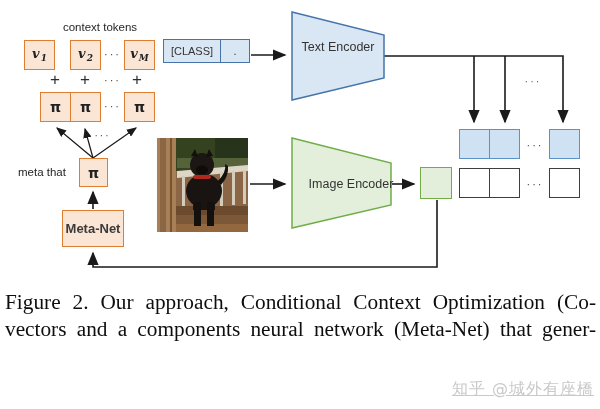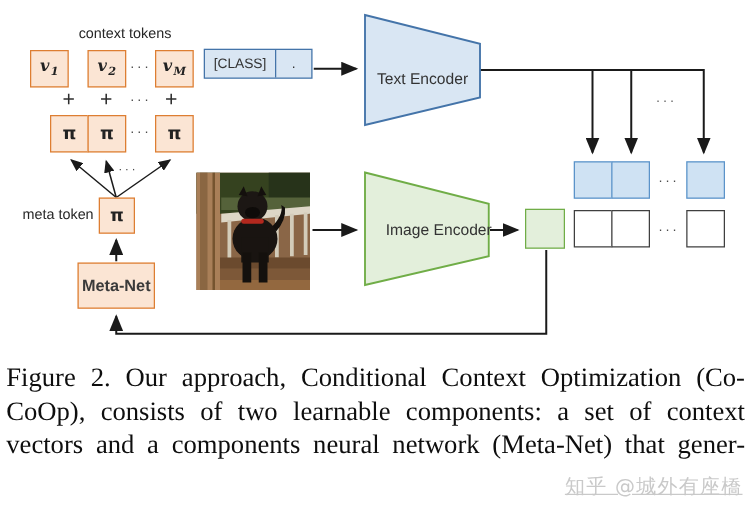--- a/index.html
+++ b/index.html
@@ -92,35 +92,35 @@
   <div class="abs tok" style="left:70px;top:92px;">
     <span class="pitxt">π</span>
   </div>
   <div class="abs dots" style="left:102px;top:101px;width:21px;">···</div>
   <div class="abs tok" style="left:124px;top:92px;">
     <span class="pitxt">π</span>
   </div>
 
   <div class="abs dots" style="left:92px;top:131px;width:21px;font-size:10px;">···</div>
 
-  <div class="abs small-label" style="left:18px;top:166px;width:60px;">meta token</div>
+  <div class="abs small-label" style="left:18px;top:166px;width:60px;">meta that</div>
   <div class="abs tok" style="left:79px;top:158px;width:29px;height:29px;">
     <span class="pitxt">π</span>
   </div>
 
   <div class="abs metanet" style="left:62px;top:210px;">
     <span>Meta-Net</span>
   </div>
 
   <div class="abs classbox" style="left:163px;top:39px;">
     <div class="cell cell1">[CLASS]</div>
     <div class="cell cell2">.</div>
   </div>
 
-  <div class="abs enc-label" style="left:292px;top:56px;width:92px;text-align:center;">Text Encoder</div>
+  <div class="abs enc-label" style="left:292px;top:40px;width:92px;text-align:center;">Text Encoder</div>
   <div class="abs enc-label" style="left:292px;top:177px;width:118px;">Image Encoder</div>
 
   <svg class="abs" style="left:157px;top:138px;" width="91" height="94" viewBox="0 0 91 94">
     <rect x="0" y="0" width="91" height="94" fill="#8a6647"></rect>
     <rect x="0" y="0" width="91" height="33" fill="#35421f"></rect>
     <rect x="58" y="0" width="33" height="30" fill="#27331a"></rect>
     <rect x="20" y="20" width="71" height="10" fill="#55623a"></rect>
     <polygon points="20,33 91,27 91,33 20,40" fill="#ddd6c6"></polygon>
     <rect x="25" y="38" width="3" height="34" fill="#d3ccba"></rect>
     <rect x="37" y="37" width="3" height="34" fill="#d3ccba"></rect>
@@ -154,19 +154,18 @@
   <div class="abs dots" style="left:524px;top:140px;width:22px;">···</div>
   <div class="abs bbox" style="left:549px;top:129px;"></div>
 
   <div class="abs wbox" style="left:459px;top:168px;"></div>
   <div class="abs wbox" style="left:489px;top:168px;"></div>
   <div class="abs dots" style="left:524px;top:179px;width:22px;">···</div>
   <div class="abs wbox" style="left:549px;top:168px;"></div>
 
   <div class="caption">
     <div class="cap-line">Figure 2.  Our approach, Conditional Context Optimization (Co-</div>
-    <div class="cap-line">CoOp), consists of two learnable components:  a set of context</div>
     <div class="cap-line">vectors and a components neural network (Meta-Net) that gener-</div>
   </div>
 
   <div class="watermark">知乎 @城外有座橋</div>
 
 </div>
 
 </body></html>

